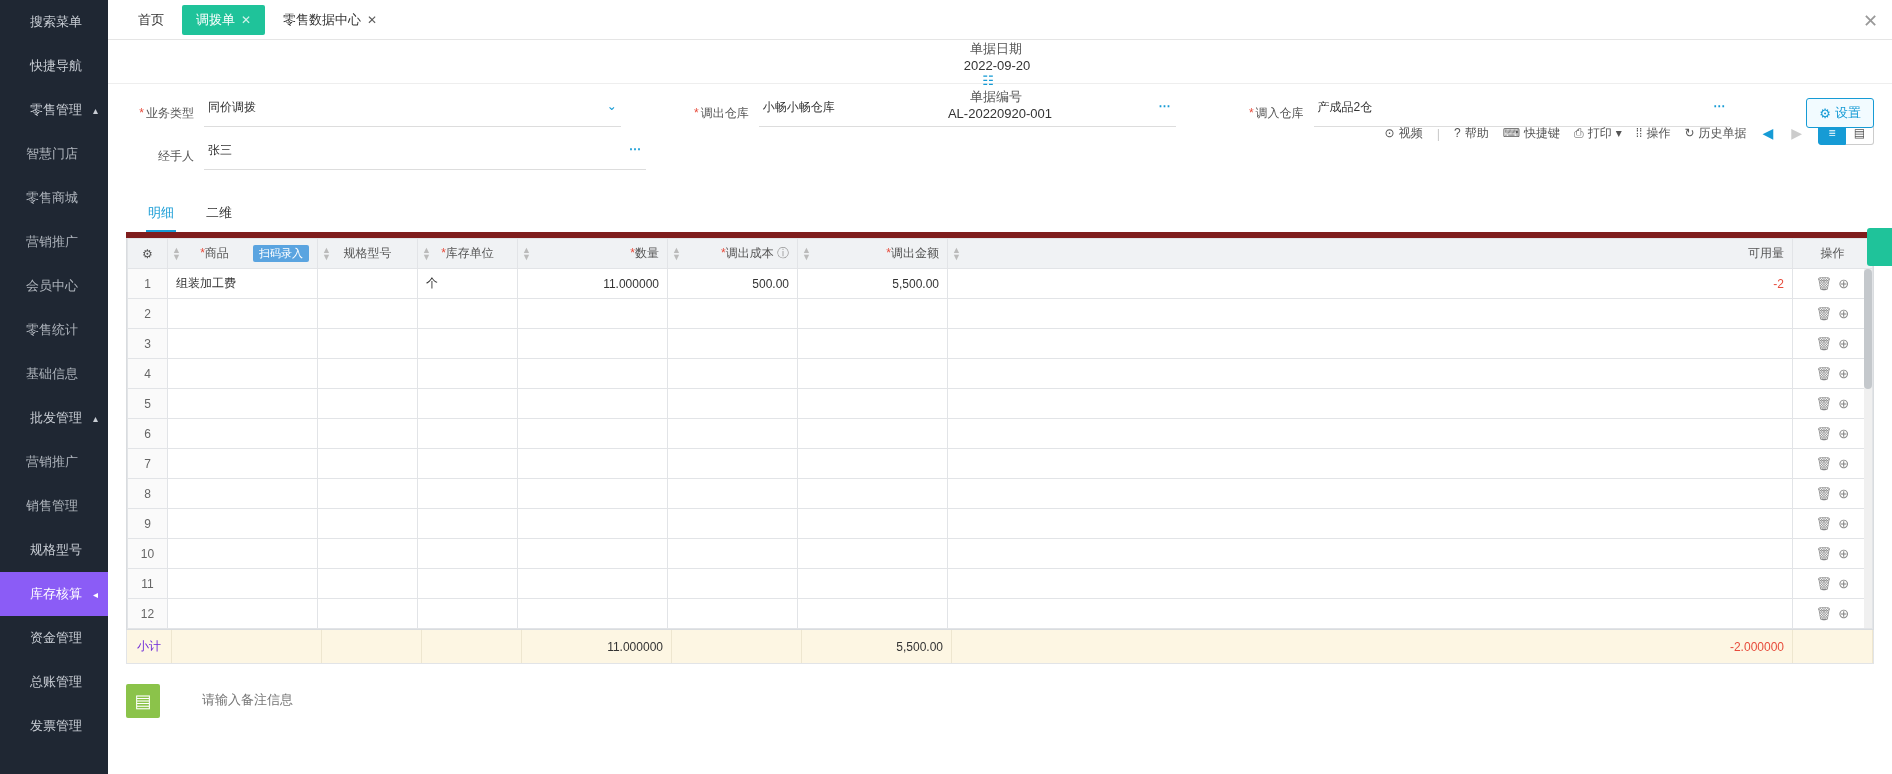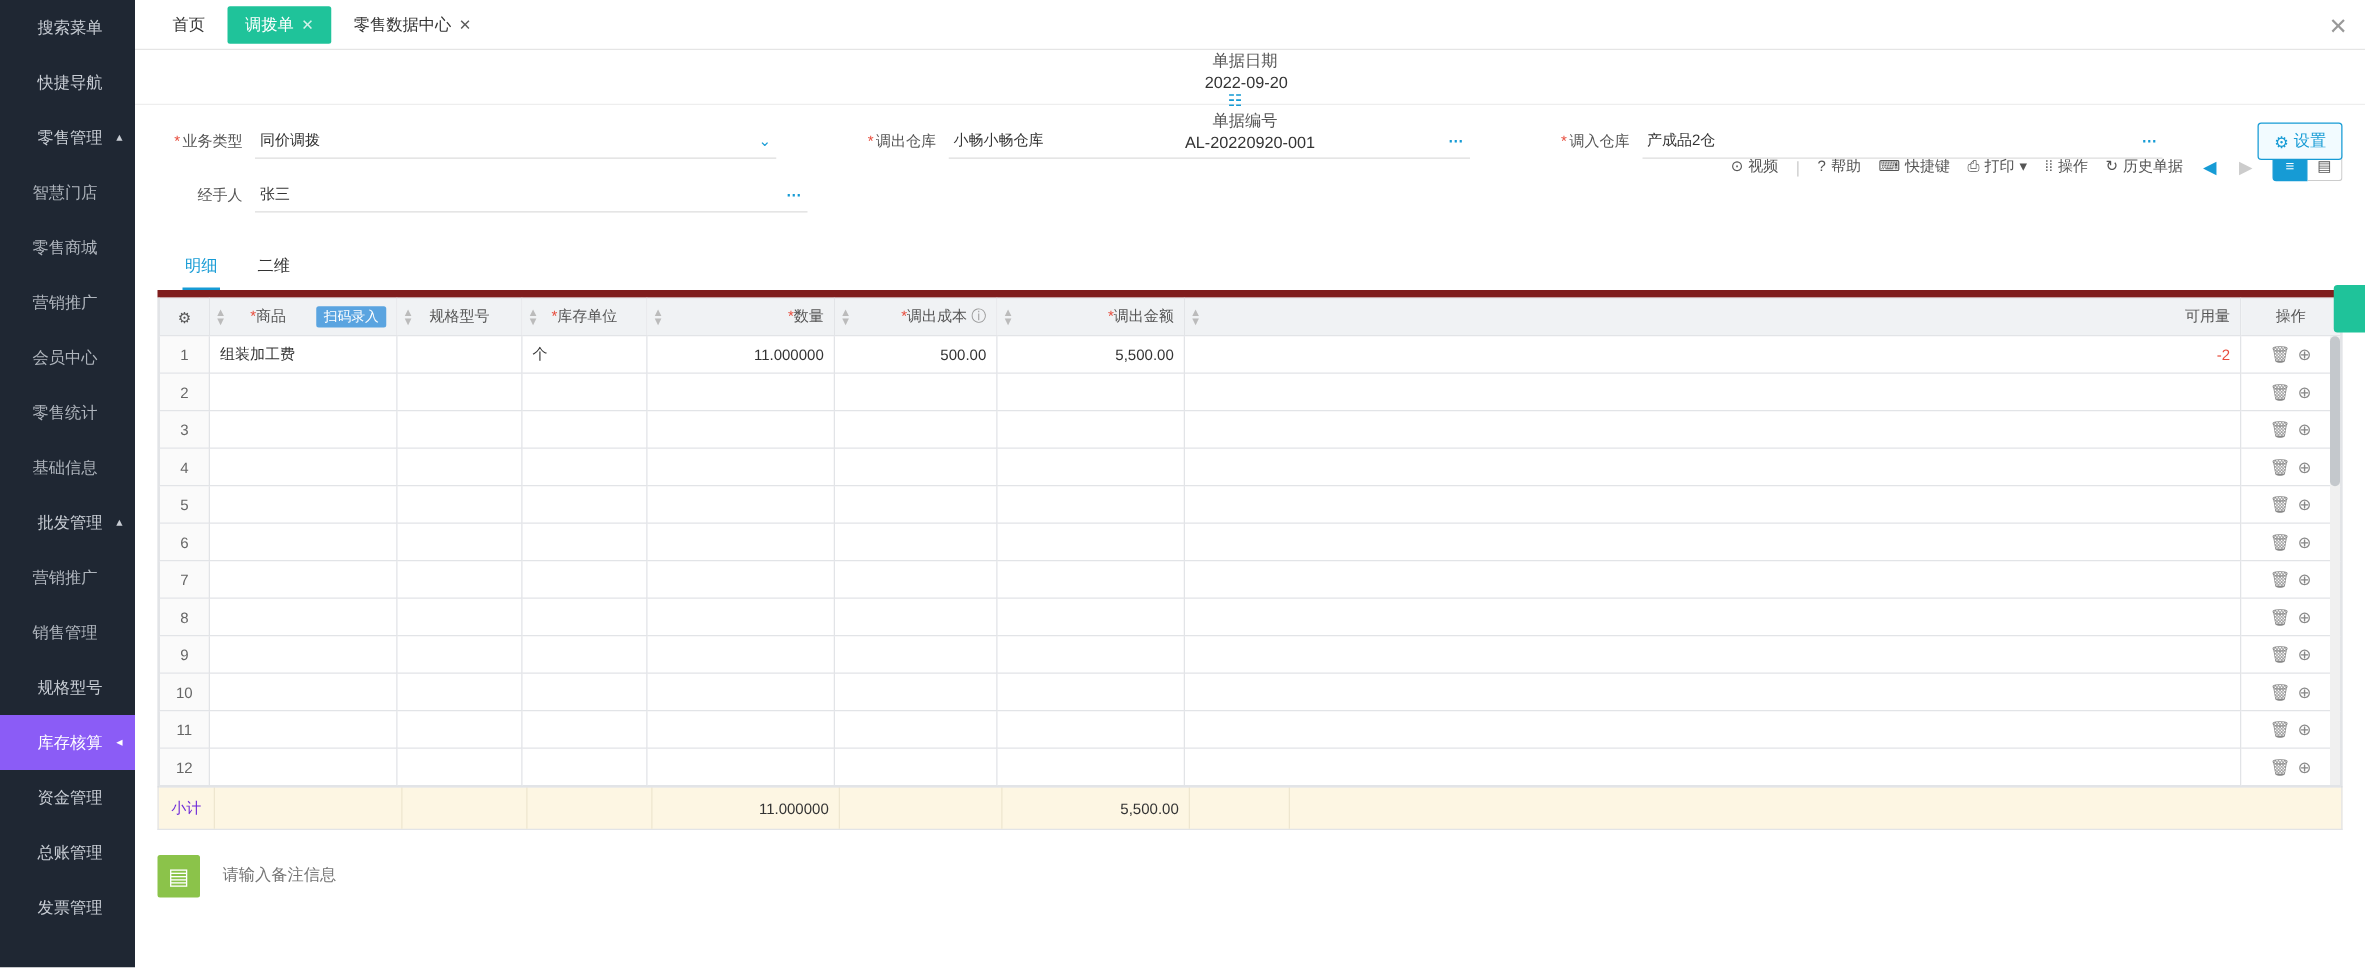--- a/index.html
+++ b/index.html
@@ -41,21 +41,21 @@
 .vt-btn.active { background: #169bd5; border-color: #169bd5; color: #fff; }
 .vt-btn:first-child { border-radius: 3px 0 0 3px; }
 .vt-btn:last-child { border-radius: 0 3px 3px 0; border-left: none; }
 
 
 .form-area { padding: 14px 18px 8px 18px; }
 .form-row { display: flex; gap: 60px; margin-bottom: 14px; align-items: center; }
 .field { display: flex; align-items: center; flex: 1; max-width: 520px; }
 .field .fl { width: 78px; text-align: right; padding-right: 10px; color: #555; }
 .field .req { color: #e74c3c; margin-right: 2px; }
-.field .fv { flex: 1; height: 28px; border-bottom: 1px solid #ddd; display: flex; align-items: center; padding: 0 4px; position: relative; color: #333; }
+.field .fv { flex: 1; height: 28px; border-bottom: 1px solid #ddd; display: flex; align-items: flex-start; padding: 0 4px; position: relative; color: #333; }
 .field .fv .dd { margin-left: auto; color: #169bd5; font-size: 12px; cursor: pointer; }
 .field .fv .dots { margin-left: auto; color: #169bd5; letter-spacing: 1px; cursor: pointer; font-weight: bold; }
 .settings-btn { margin-left: 16px; height: 30px; padding: 0 12px; border: 1px solid #169bd5; border-radius: 3px; color: #169bd5; background: #f2fbff; display: flex; align-items: center; gap: 4px; cursor: pointer; font-size: 13px; }
 
 
 .subtabs { display: flex; gap: 28px; padding: 0 20px; border-bottom: 6px solid #7f1d1d; margin: 4px 18px 0 18px; }
 .subtab { padding: 8px 2px; cursor: pointer; font-size: 13px; color: #333; border-bottom: 2px solid transparent; }
 .subtab.active { color: #169bd5; border-bottom-color: #169bd5; }
 
 
@@ -76,21 +76,21 @@
 
 .subtotal { display: flex; background: #fdf6e3; border: 1px solid #e2e4e7; border-top: none; margin: 0 18px; height: 34px; align-items: center; font-size: 12px; }
 .subtotal .st-cell { border-right: 1px solid #eee6cf; height: 100%; display: flex; align-items: center; padding: 0 8px; }
 .subtotal .st-label { width: 45px; justify-content: center; color: #6d28d9; }
 .subtotal .st-num { justify-content: flex-end; }
 .subtotal .neg { color: #e74c3c; }
 
 
 .remark-area { margin: 20px 18px 0 18px; display: flex; align-items: flex-start; gap: 18px; }
 .remark-icon { width: 34px; height: 34px; background: #8bc34a; border-radius: 2px; display: flex; align-items: center; justify-content: center; color: #fff; font-size: 18px; }
-.remark-input { flex: 1; border: none; outline: none; font-size: 13px; color: #aaa; padding-top: 8px; }
+.remark-input { flex: 1; border: none; outline: none; font-size: 13px; color: #aaa; padding-top: 8px; margin-left: 24px; }
 
 
 .float-tab { position: absolute; right: -1px; top: 228px; width: 26px; height: 38px; background: #1fc39a; border-radius: 3px 0 0 3px; }
 
 
 .table-scroll { position: absolute; right: 1px; top: 31px; bottom: 1px; width: 8px; background: #f0f0f0; }
 .table-scroll .thumb { position: absolute; top: 0; width: 100%; height: 120px; background: #c4c8cc; border-radius: 4px; }
 </style>
 </head>
 <body>
@@ -425,20 +425,21 @@
     </div>
 
     <div class="subtotal">
       <div class="st-cell st-label">小计</div>
       <div class="st-cell" style="width:150px"></div>
       <div class="st-cell" style="width:100px"></div>
       <div class="st-cell" style="width:100px"></div>
       <div class="st-cell st-num" style="width:150px">11.000000</div>
       <div class="st-cell" style="width:130px"></div>
       <div class="st-cell st-num" style="width:150px">5,500.00</div>
+      <div class="st-cell st-num neg" style="flex:1">-2.000000</div>
       <div class="st-cell" style="width:80px"></div>
     </div>
 
     <div class="remark-area">
       <div class="remark-icon">▤</div>
       <input class="remark-input" placeholder="请输入备注信息" style="">
     </div>
 
     <div class="float-tab"></div>
   </div>

